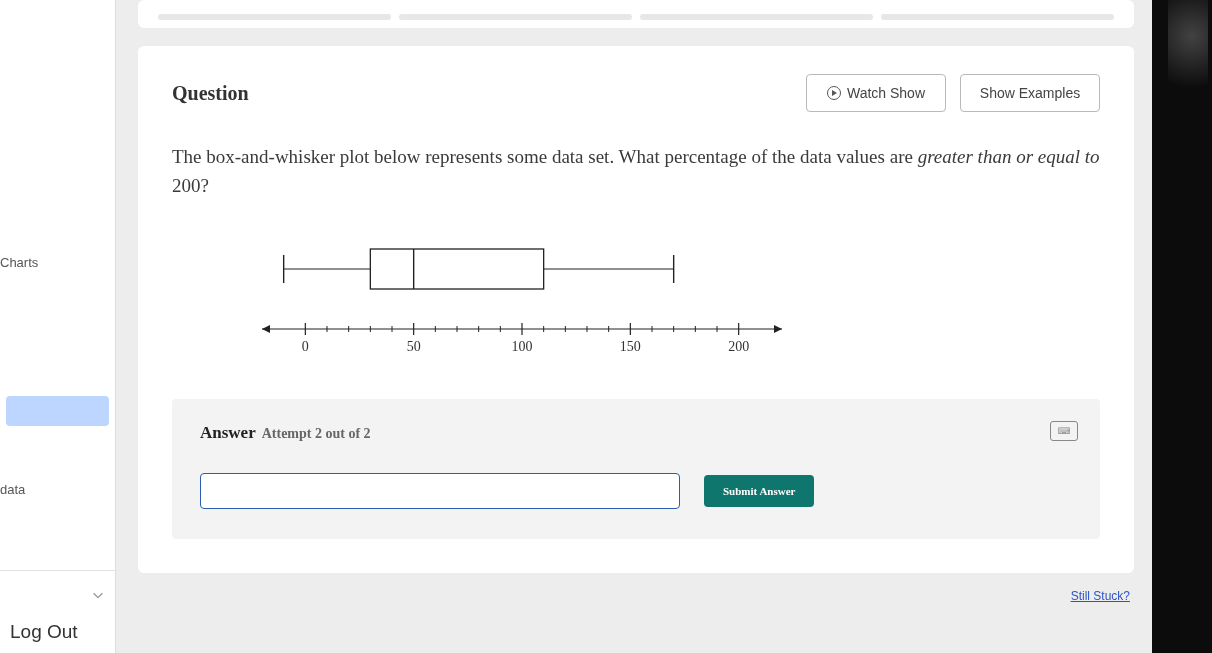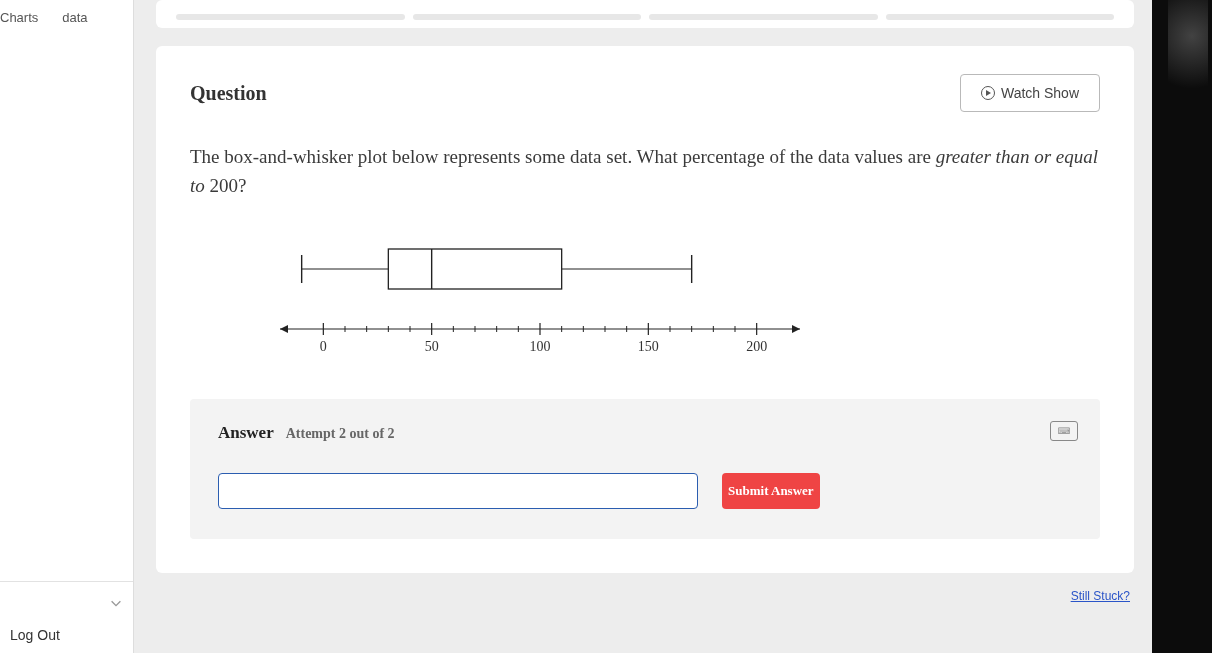--- a/index.html
+++ b/index.html
@@ -3,24 +3,25 @@
 <meta charset="utf-8">
 <style>
   * { box-sizing: border-box; margin: 0; padding: 0; }
   html, body { width: 1212px; height: 653px; overflow: hidden; }
   body {
     font-family: Georgia, 'Times New Roman', serif;
     background: #ededed;
     display: flex;
   }
   .left-col {
-    width: 134px;
+    width: 116px;
     background: #ffffff;
     border-right: 1px solid #ddd;
     display: flex;
+    flex-direction: column;
     position: relative;
     height: 653px;
   }
   .left-spacer-top { height: 245px; }
   .nav-item {
     padding: 10px 12px 10px 0;
     font-size: 13px;
     color: #555;
     text-align: left;
     font-family: Helvetica, Arial, sans-serif;
@@ -31,21 +32,21 @@
     margin: 6px;
     background: #bcd6ff;
     border-radius: 4px;
   }
   .bottom-nav {
     position: absolute;
     bottom: 10px;
     left: 0;
     right: 0;
     padding: 10px 10px 0 10px;
-    font-size: 14px;
+    font-size: 19px;
     font-family: Helvetica, Arial, sans-serif;
     color: #333;
     border-top: 1px solid #e2e2e2;
   }
   .bottom-nav .chev-row{
     display:flex; justify-content:flex-end; padding:4px 0 14px 0; color:#888;
   }
   .bottom-nav .chev-row svg{ width:14px; height:14px; }
   .main {
     flex: 1;
@@ -129,21 +130,21 @@
   }
   svg.box { overflow: visible; }
   .axis-label { font: 14px Georgia, serif; fill:#333; text-anchor:middle; }
   .answer-panel {
     background: #f3f3f3;
     border-radius: 4px;
     padding: 24px 28px 30px 28px;
     position: relative;
   }
   .ans-head {
-    display:flex; align-items:baseline; gap:12px; margin-bottom: 30px;
+    display:flex; align-items:baseline; gap:6px; margin-bottom: 30px;
   }
   .ans-head .a-label { font-weight: bold; font-size:17px; color:#222; }
   .ans-head .attempt { font-size:14px; color:#666;font-weight:bold; }
   .kb-icon {
     position:absolute; right:22px; top:22px;
     width:28px;height:20px;border:1.5px solid #888;border-radius:3px;
     display:flex;align-items:center;justify-content:center;
     font-size:9px;color:#888;font-family:Helvetica,Arial,sans-serif;
   }
   .answer-row { display:flex; gap:24px; align-items:center; }
@@ -151,26 +152,26 @@
     width: 480px;
     height: 36px;
     border: 1.5px solid #2b5db0;
     border-radius: 4px;
     background:#fff;
     padding: 0 10px;
     font-size:15px;
     outline:none;
   }
   .submit-btn {
-    background: #ef4444;
+    background: #0f766e;
     color:#fff;
     border:none;
     border-radius:4px;
-    padding: 10px 6px;
-    font-size: 13px;
+    padding: 10px 19px;
+    font-size: 11px;
     font-family: Georgia, serif;
     font-weight: bold;
     cursor:pointer;
   }
   .still-stuck {
     position:absolute;
     right: 4px;
     bottom: -30px;
     font-size: 12px;
     color: #2a54c8;
@@ -223,20 +224,23 @@
   </div>
 
   <div class="question-card">
 
     <div class="q-header">
       <div class="q-title">Question</div>
       <div class="q-buttons">
         <div class="btn">
           <span class="play"></span>
           <span>Watch Show</span>
+        </div>
+        <div class="btn">
+          <span>Show Examples</span>
         </div>
       </div>
     </div>
 
     <div class="prompt">
       <span>The box-and-whisker plot below represents some data set. What percentage of the data values are </span><span class="ital">greater than or equal to</span><span> 200?</span>
     </div>
 
     <div class="plot-area">
       <svg class="box" id="boxsvg" width="560" height="140">

